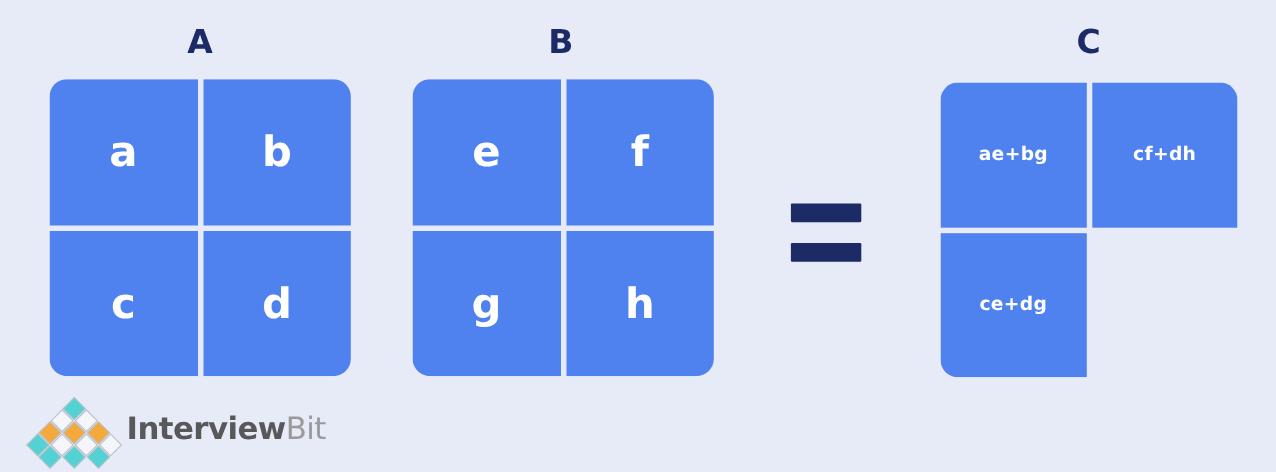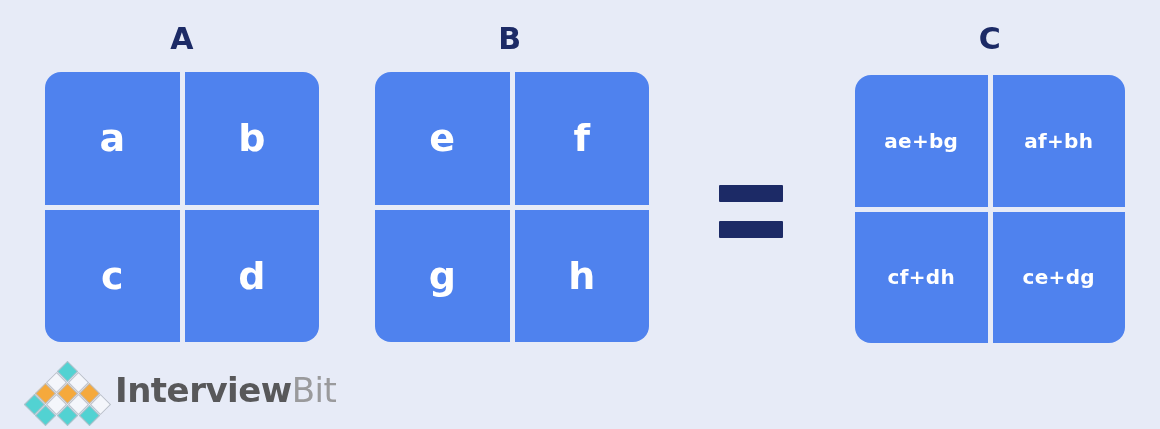--- a/index.html
+++ b/index.html
@@ -74,21 +74,21 @@
   }
 
   
   #matrix-c {
     left: 855px;
     top: 75px;
     width: 270px;
     height: 268px;
   }
   #matrix-c .cell {
-    font-size: 20px;
+    font-size: 17px;
     letter-spacing: 0.3px;
   }
 
   
   #equals-sign {
     position: absolute;
     left: 719px;
     top: 185px;
     width: 64px;
     height: 60px;
@@ -127,21 +127,21 @@
     height: 15px;
     transform: rotate(45deg);
     border: 1px solid #b9bfc9;
   }
   .dia.teal  { background: #52d2d2; }
   .dia.orng  { background: #f5a93c; }
   .dia.whte  { background: #f4f6fb; }
 
   
   #logo-wordmark {
-    font-size: 34px;
+    font-size: 28px;
     line-height: 1;
     white-space: nowrap;
     letter-spacing: -0.5px;
   }
   #logo-word-interview {
     color: #58585a;
     font-weight: bold;
   }
   #logo-word-bit {
     color: #9a9a9c;
@@ -173,21 +173,20 @@
 
   <div id="equals-sign">
     <div class="bar top"></div>
     <div class="bar bottom"></div>
   </div>
 
   <div class="matrix-label" id="label-c">C</div>
 
   <div class="matrix" id="matrix-c">
     <div class="cell">ae+bg</div>
-    <div class="cell">af+bh</div>
     <div class="cell">cf+dh</div>
     <div class="cell">ce+dg</div>
   </div>
 
   <div id="brand-logo">
 
     <div id="logo-mark">
 
       <span class="dia teal" style="left:30px; top:0px;"></span>
 

